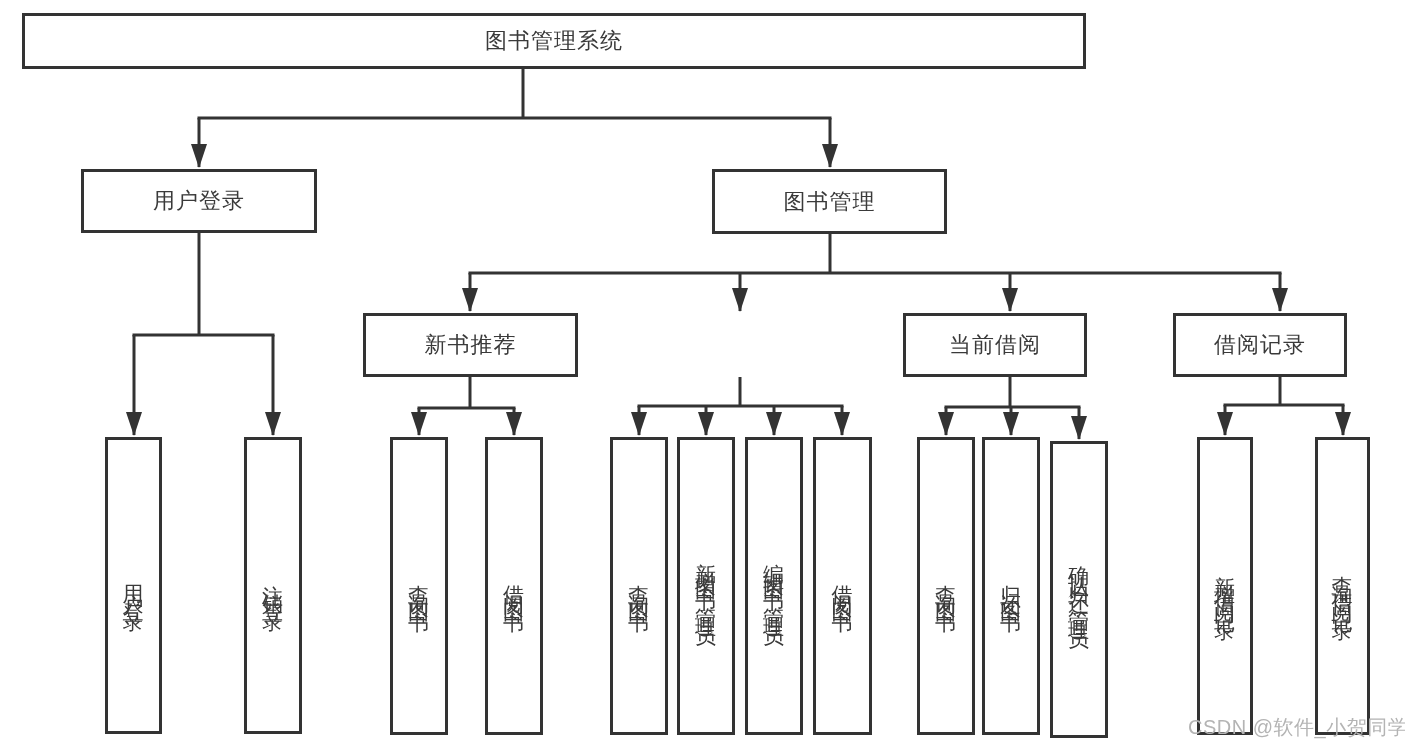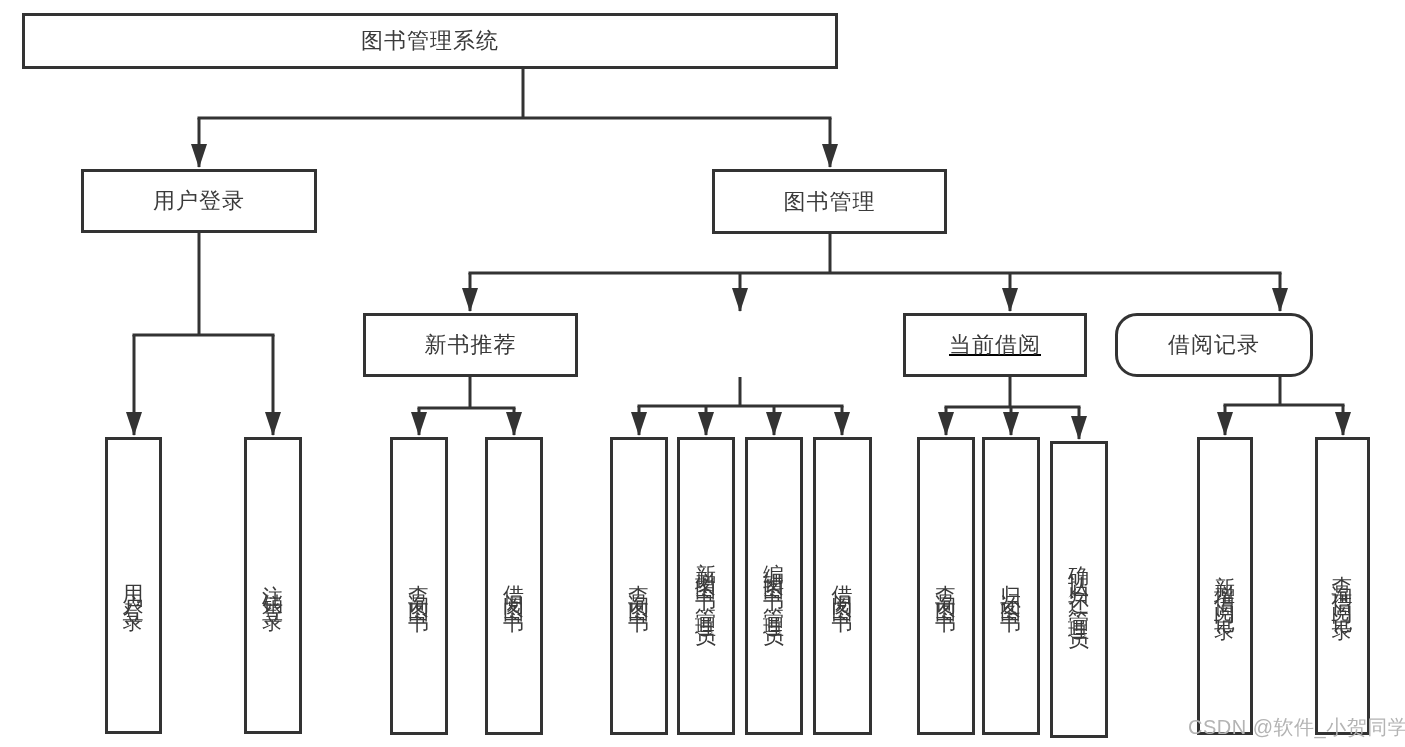--- a/index.html
+++ b/index.html
@@ -105,38 +105,38 @@
       <path d="M1011,407 V435" marker-end="url(#arrow)"></path>
       <path d="M1079,407 V439" marker-end="url(#arrow)"></path>
 
       <path d="M1280,377 V405"></path>
       <path d="M1223.5,405 H1344.5"></path>
       <path d="M1225,405 V435" marker-end="url(#arrow)"></path>
       <path d="M1343,405 V435" marker-end="url(#arrow)"></path>
     </g>
   </svg>
 
-  <div class="node" style="left:22px; top:13px; width:816px; height:56px;">
+  <div class="node" style="left:22px; top:13px; width:1064px; height:56px;">
     <span class="hlabel">图书管理系统</span>
   </div>
 
   <div class="node" style="left:81px; top:169px; width:236px; height:64px;">
     <span class="hlabel">用户登录</span>
   </div>
   <div class="node" style="left:712px; top:169px; width:235px; height:65px;">
     <span class="hlabel">图书管理</span>
   </div>
 
   <div class="node" style="left:363px; top:313px; width:215px; height:64px;">
     <span class="hlabel">新书推荐</span>
   </div>
-  <div class="node" style="left:903px; top:313px; width:184px; height:64px;text-decoration:underline;">
+  <div class="node" style="left:903px; top:313px; width:184px; height:64px;">
     <span class="hlabel">当前借阅</span>
   </div>
-  <div class="node" style="left:1115px; top:313px; width:198px; height:64px;border-radius:22px;">
+  <div class="node" style="left:1173px; top:313px; width:174px; height:64px;">
     <span class="hlabel">借阅记录</span>
   </div>
 
   <div class="node" style="left:105px; top:437px; width:57px; height:297px;">
     <span class="vlabel">用户登录</span>
   </div>
   <div class="node" style="left:244px; top:437px; width:58px; height:297px;">
     <span class="vlabel">注销登录</span>
   </div>
 

